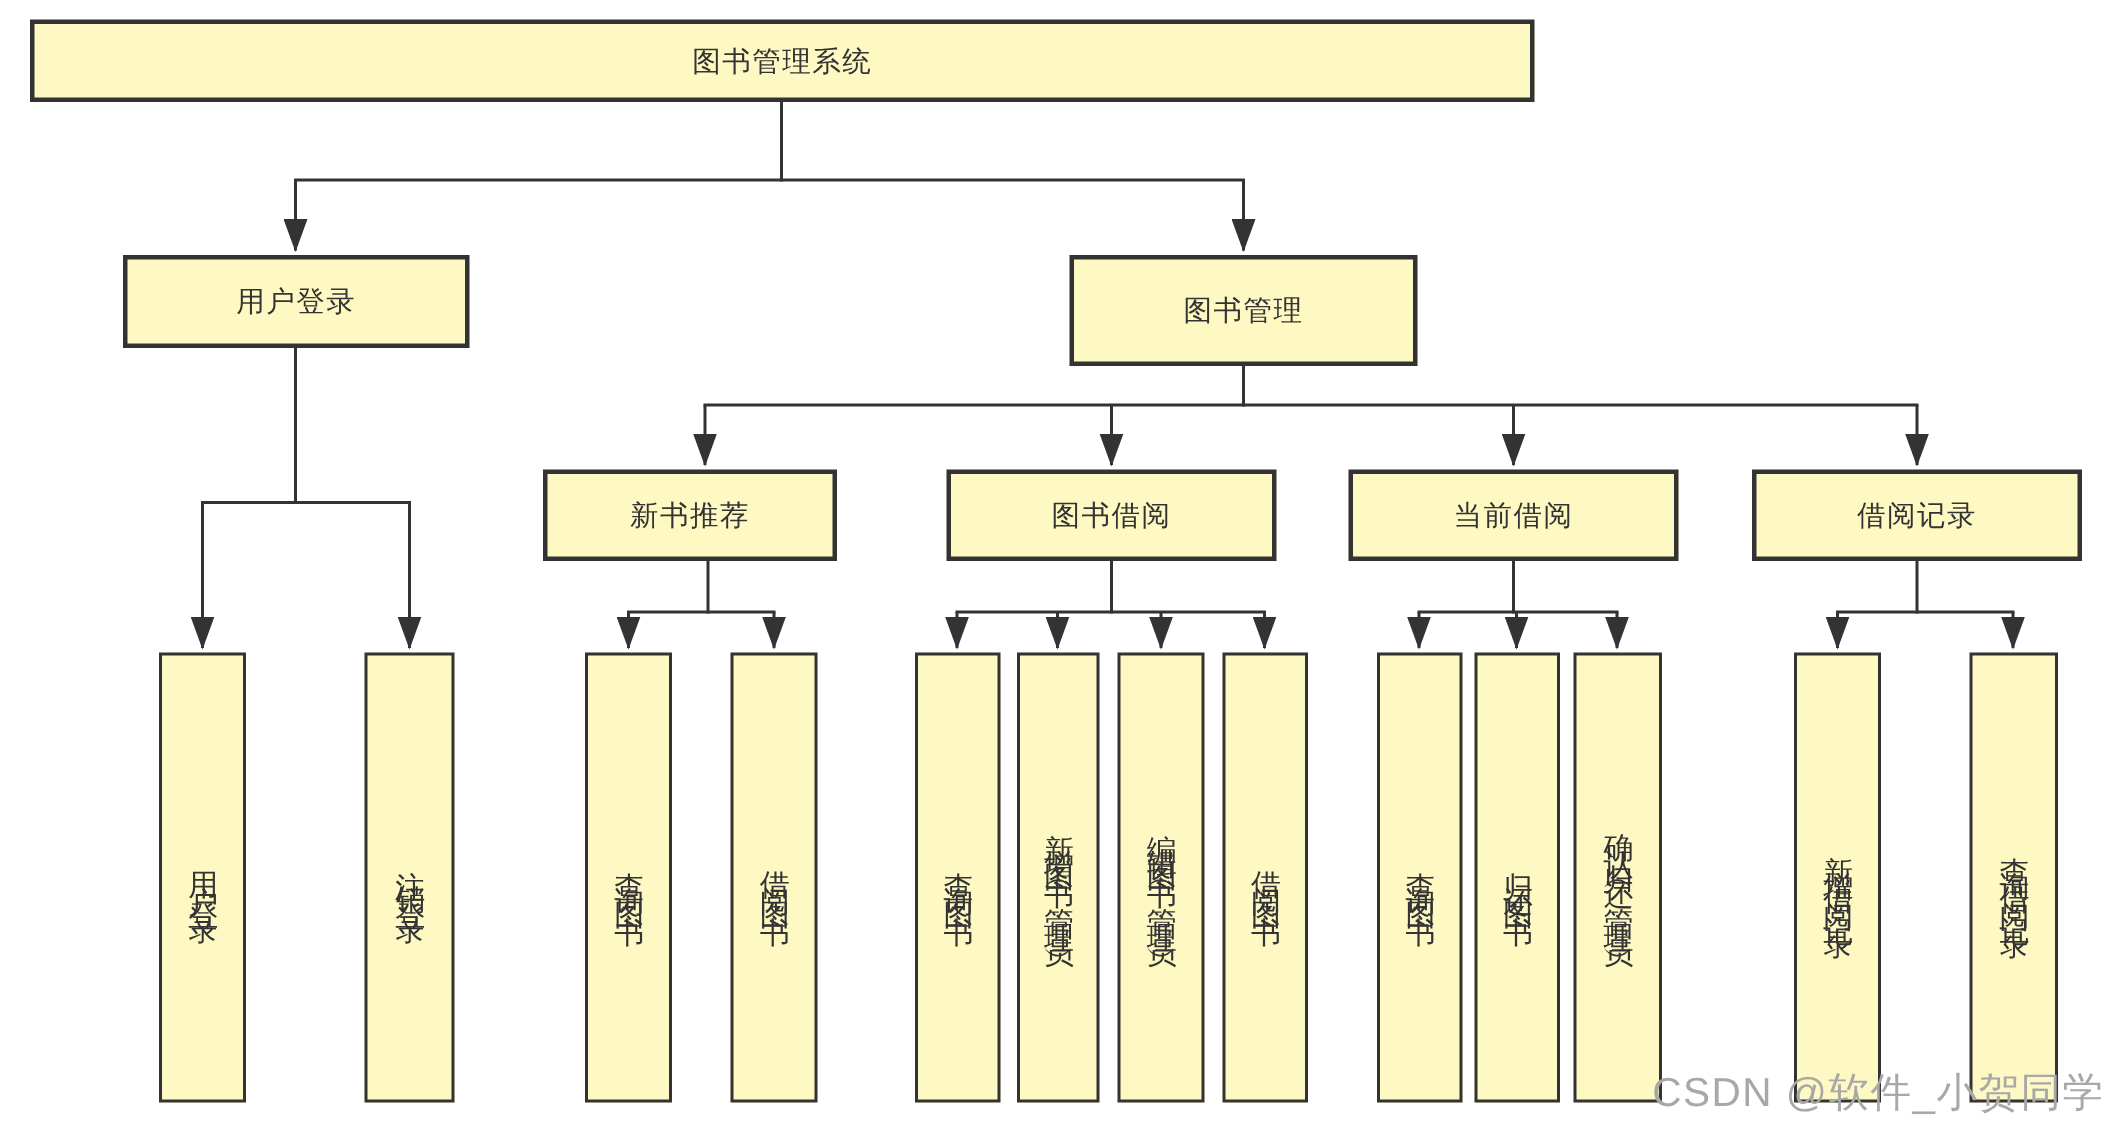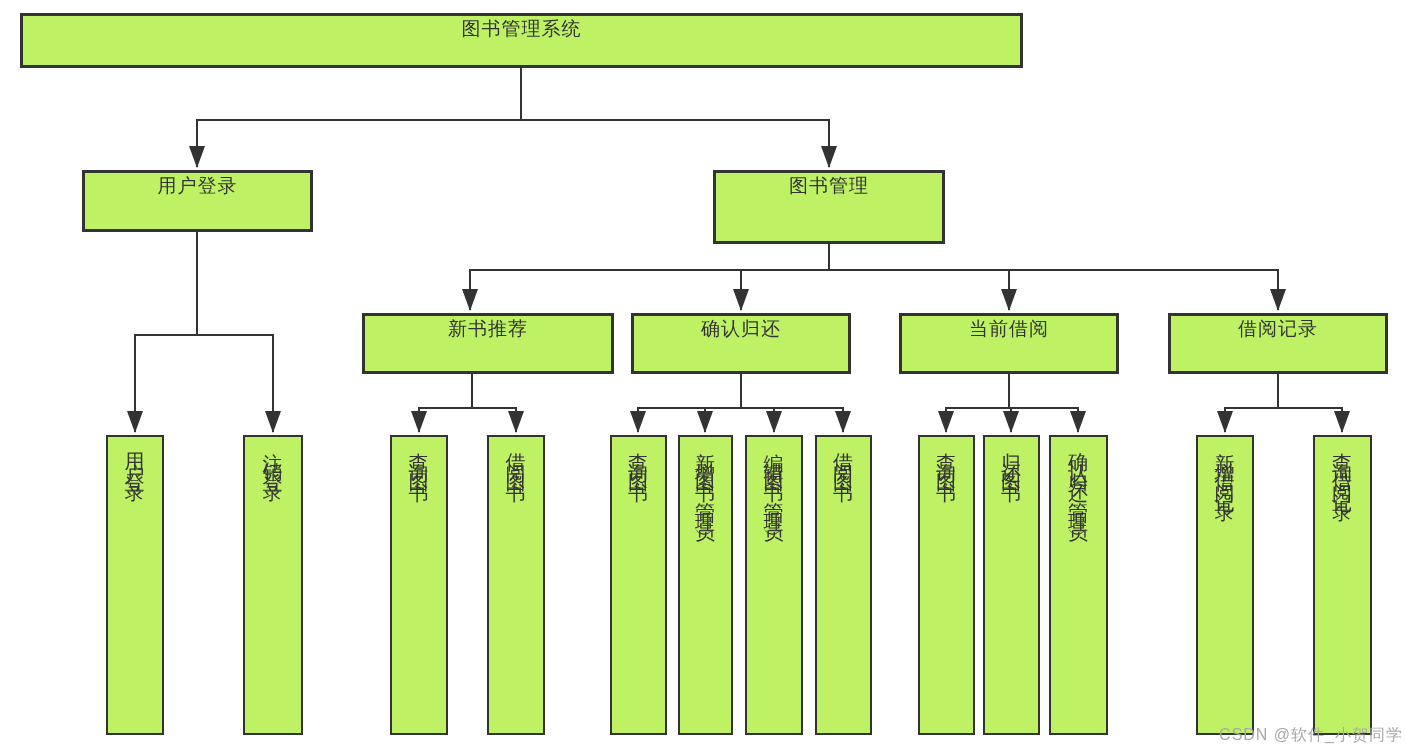--- a/index.html
+++ b/index.html
@@ -4,34 +4,34 @@
 <style>
   html,body { margin:0; padding:0; background:#ffffff; }
   .stage {
     position:relative; width:1405px; height:747px;
     background:#ffffff; overflow:hidden;
     font-family:"Liberation Sans", sans-serif;
     color:#333333;
   }
   svg.connectors { position:absolute; left:0; top:0; width:1405px; height:747px; }
   .node {
-    position:absolute; background:#bef264; box-sizing:border-box;
+    position:absolute; background:#fef9c3; box-sizing:border-box;
     border:3px solid #333333;
-    display:flex; align-items:flex-start; justify-content:center;
+    display:flex; align-items:center; justify-content:center;
     text-align:center;
   }
   .h-node { font-size:19px; letter-spacing:1px; }
   .v-node { border-width:2px; font-size:20px; }
   .v-node span {
     writing-mode:vertical-rl; text-orientation:mixed;
     letter-spacing:0.5em; line-height:1;
   }
   .watermark {
     position:absolute; right:2px; bottom:3px;
-    font-size:16px; line-height:1.2; color:#a8a8a8;
+    font-size:27px; line-height:1.2; color:#a8a8a8;
     letter-spacing:1px; white-space:nowrap;
   }
 </style>
 </head>
 <body>
 
 <div class="stage">
 
   <svg class="connectors" viewBox="0 0 1405 747" xmlns="http://www.w3.org/2000/svg">
     <defs>
@@ -101,25 +101,25 @@
     <span>图书管理系统</span>
   </div>
 
   <div class="node h-node" style="left:82px;top:170px;width:231px;height:62px">
     <span>用户登录</span>
   </div>
   <div class="node h-node" style="left:713px;top:170px;width:232px;height:74px">
     <span>图书管理</span>
   </div>
 
-  <div class="node h-node" style="left:362px;top:313px;width:252px;height:61px">
+  <div class="node h-node" style="left:362px;top:313px;width:196px;height:61px">
     <span>新书推荐</span>
   </div>
   <div class="node h-node" style="left:631px;top:313px;width:220px;height:61px">
-    <span>确认归还</span>
+    <span>图书借阅</span>
   </div>
   <div class="node h-node" style="left:1168px;top:313px;width:220px;height:61px">
     <span>借阅记录</span>
   </div>
   <div class="node h-node" style="left:899px;top:313px;width:220px;height:61px">
     <span>当前借阅</span>
   </div>
 
   <div class="node v-node" style="left:106px;top:435px;width:58px;height:300px">
     <span>用户登录</span>

